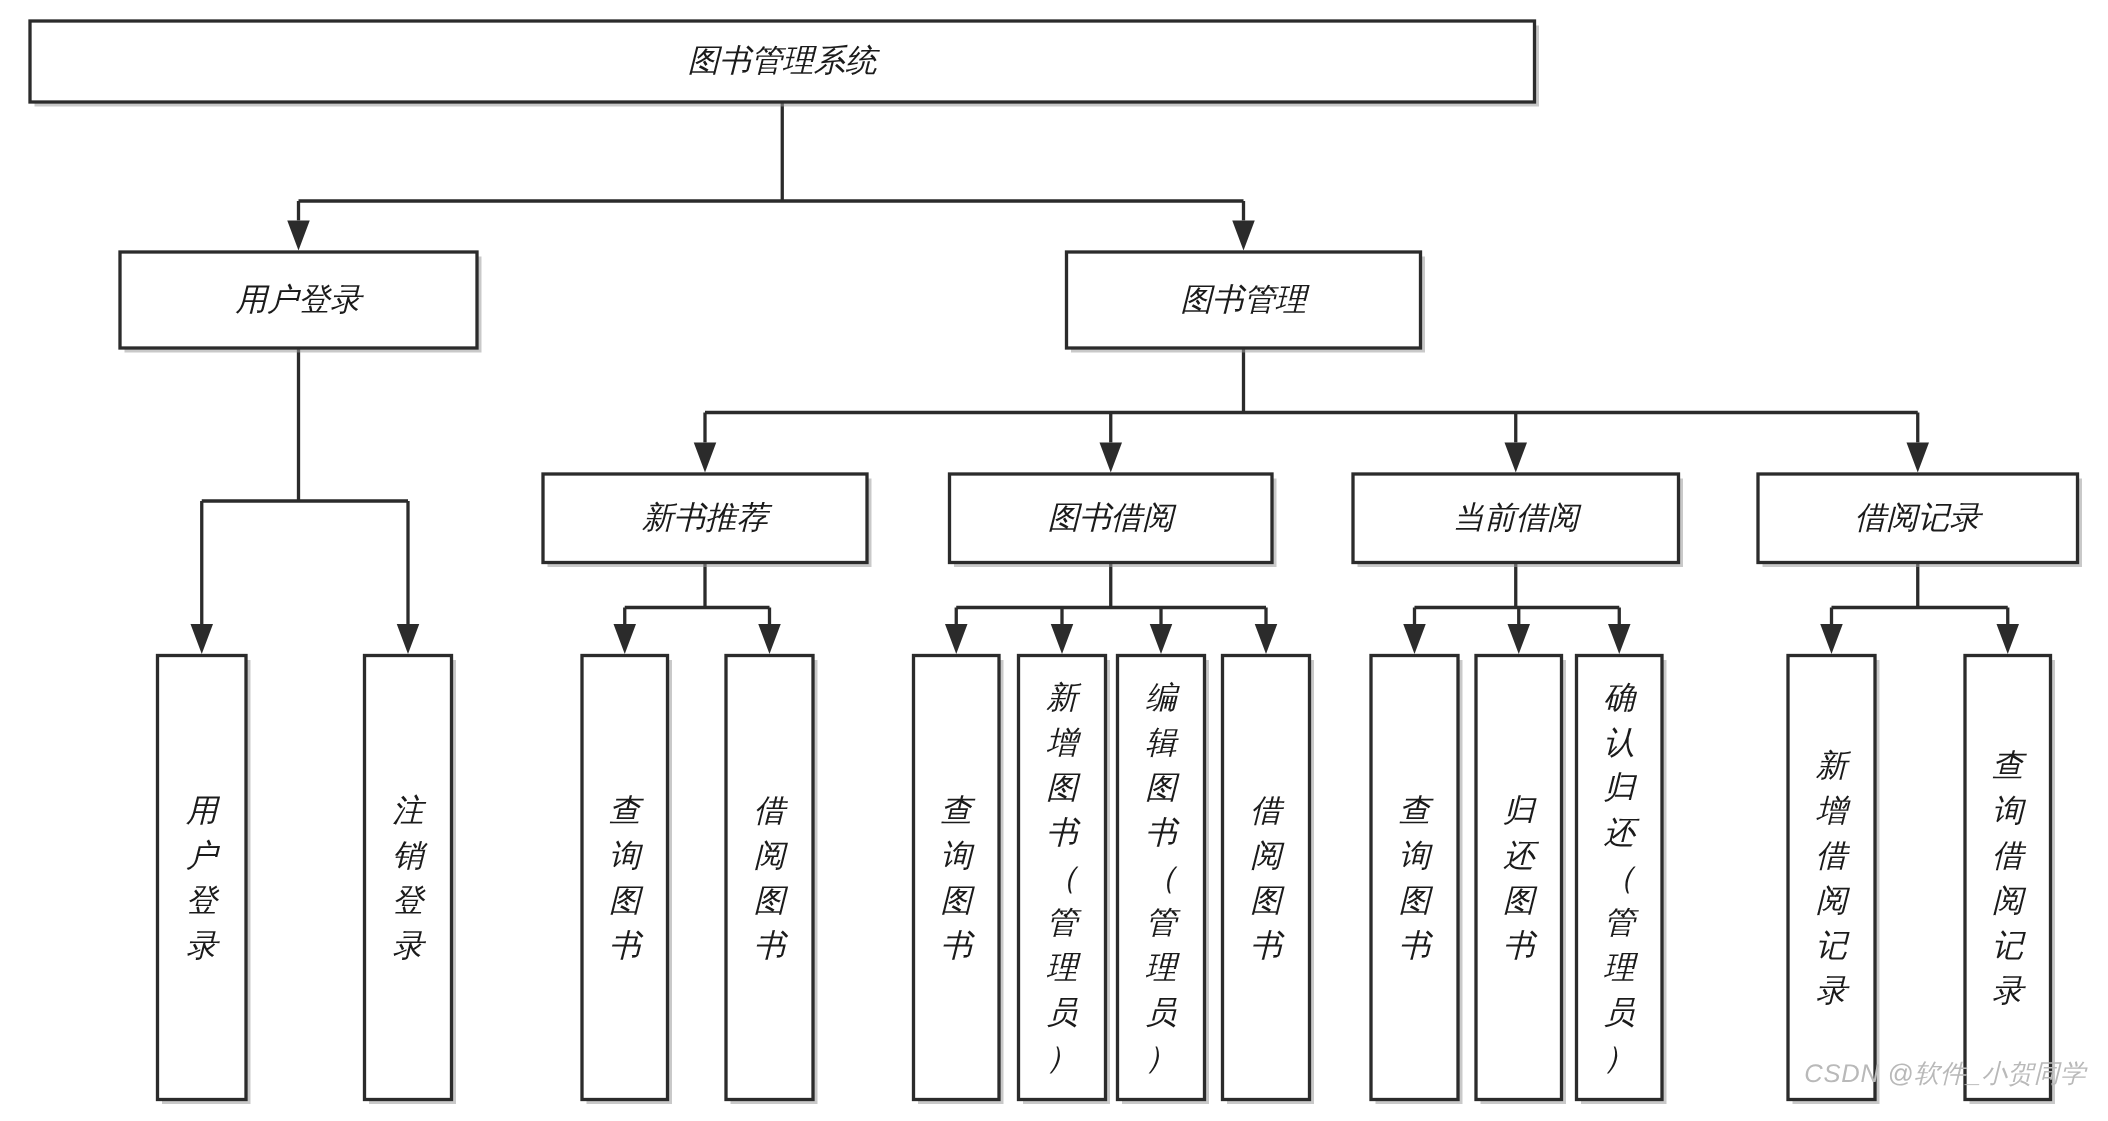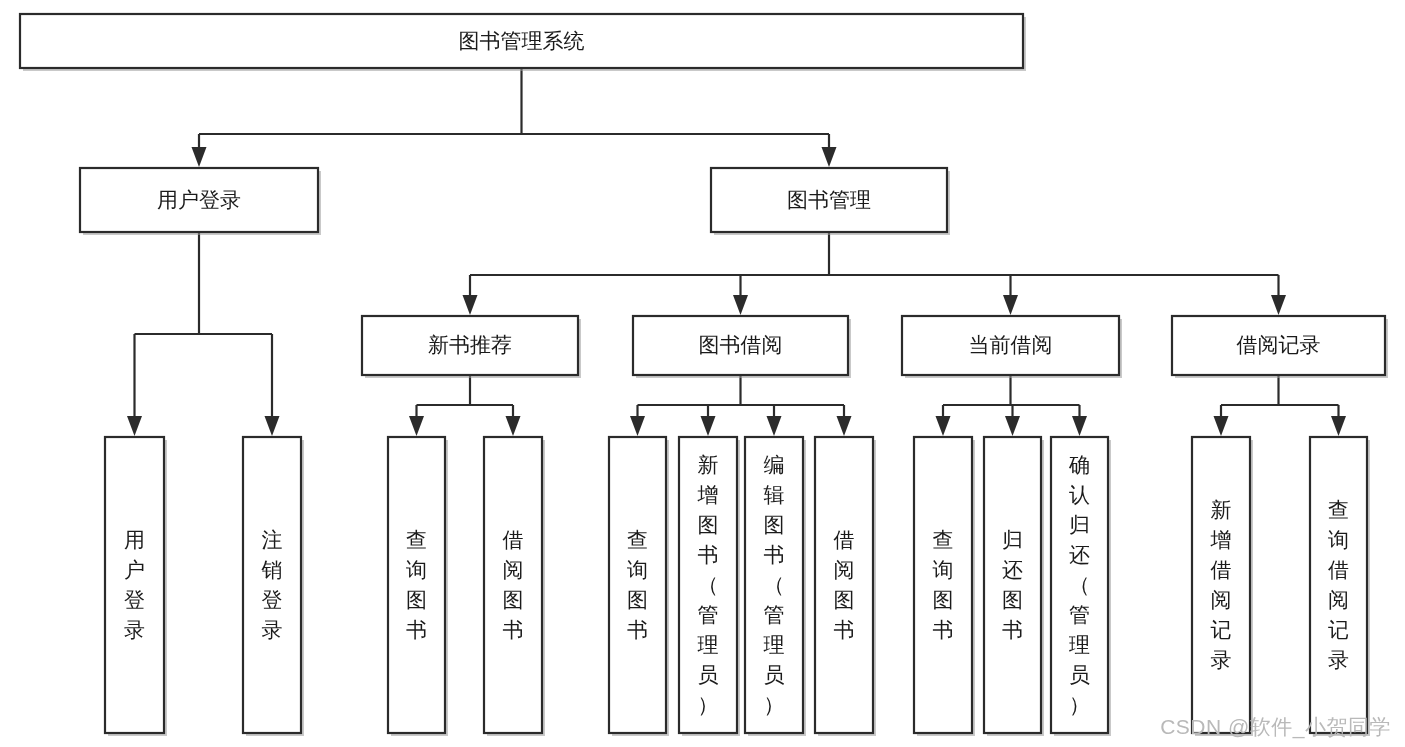--- a/index.html
+++ b/index.html
@@ -9,20 +9,21 @@
   }
   body {
     font-family: "Liberation Sans", "DejaVu Sans", sans-serif;
   }
   #diagram-root {
     position: relative;
     width: 1405px;
     height: 747px;
     background: #ffffff;
     overflow: hidden;
+    font-style: italic;
   }
   svg.flow {
     position: absolute;
     left: 0;
     top: 0;
     width: 1405px;
     height: 747px;
     display: block;
   }
   .node-rect {
@@ -53,23 +54,23 @@
   }
   .node-label-vertical {
     fill: #1b1b1b;
     font-family: "Liberation Sans", "DejaVu Sans", sans-serif;
     font-size: 21px;
     text-anchor: middle;
   }
   .watermark {
     position: absolute;
     right: 14px;
-    bottom: 6px;
-    font-family: "Liberation Sans", "DejaVu Sans", sans-serif;
-    font-size: 21px;
+    bottom: 20px;
+    font-family: "Liberation Sans", "DejaVu Sans", sans-serif;
+    font-size: 17px;
     color: #b9b9b9;
     letter-spacing: 0.5px;
     white-space: nowrap;
     user-select: none;
   }
 </style>
 </head>
 <body>
 
 <div id="diagram-root">

